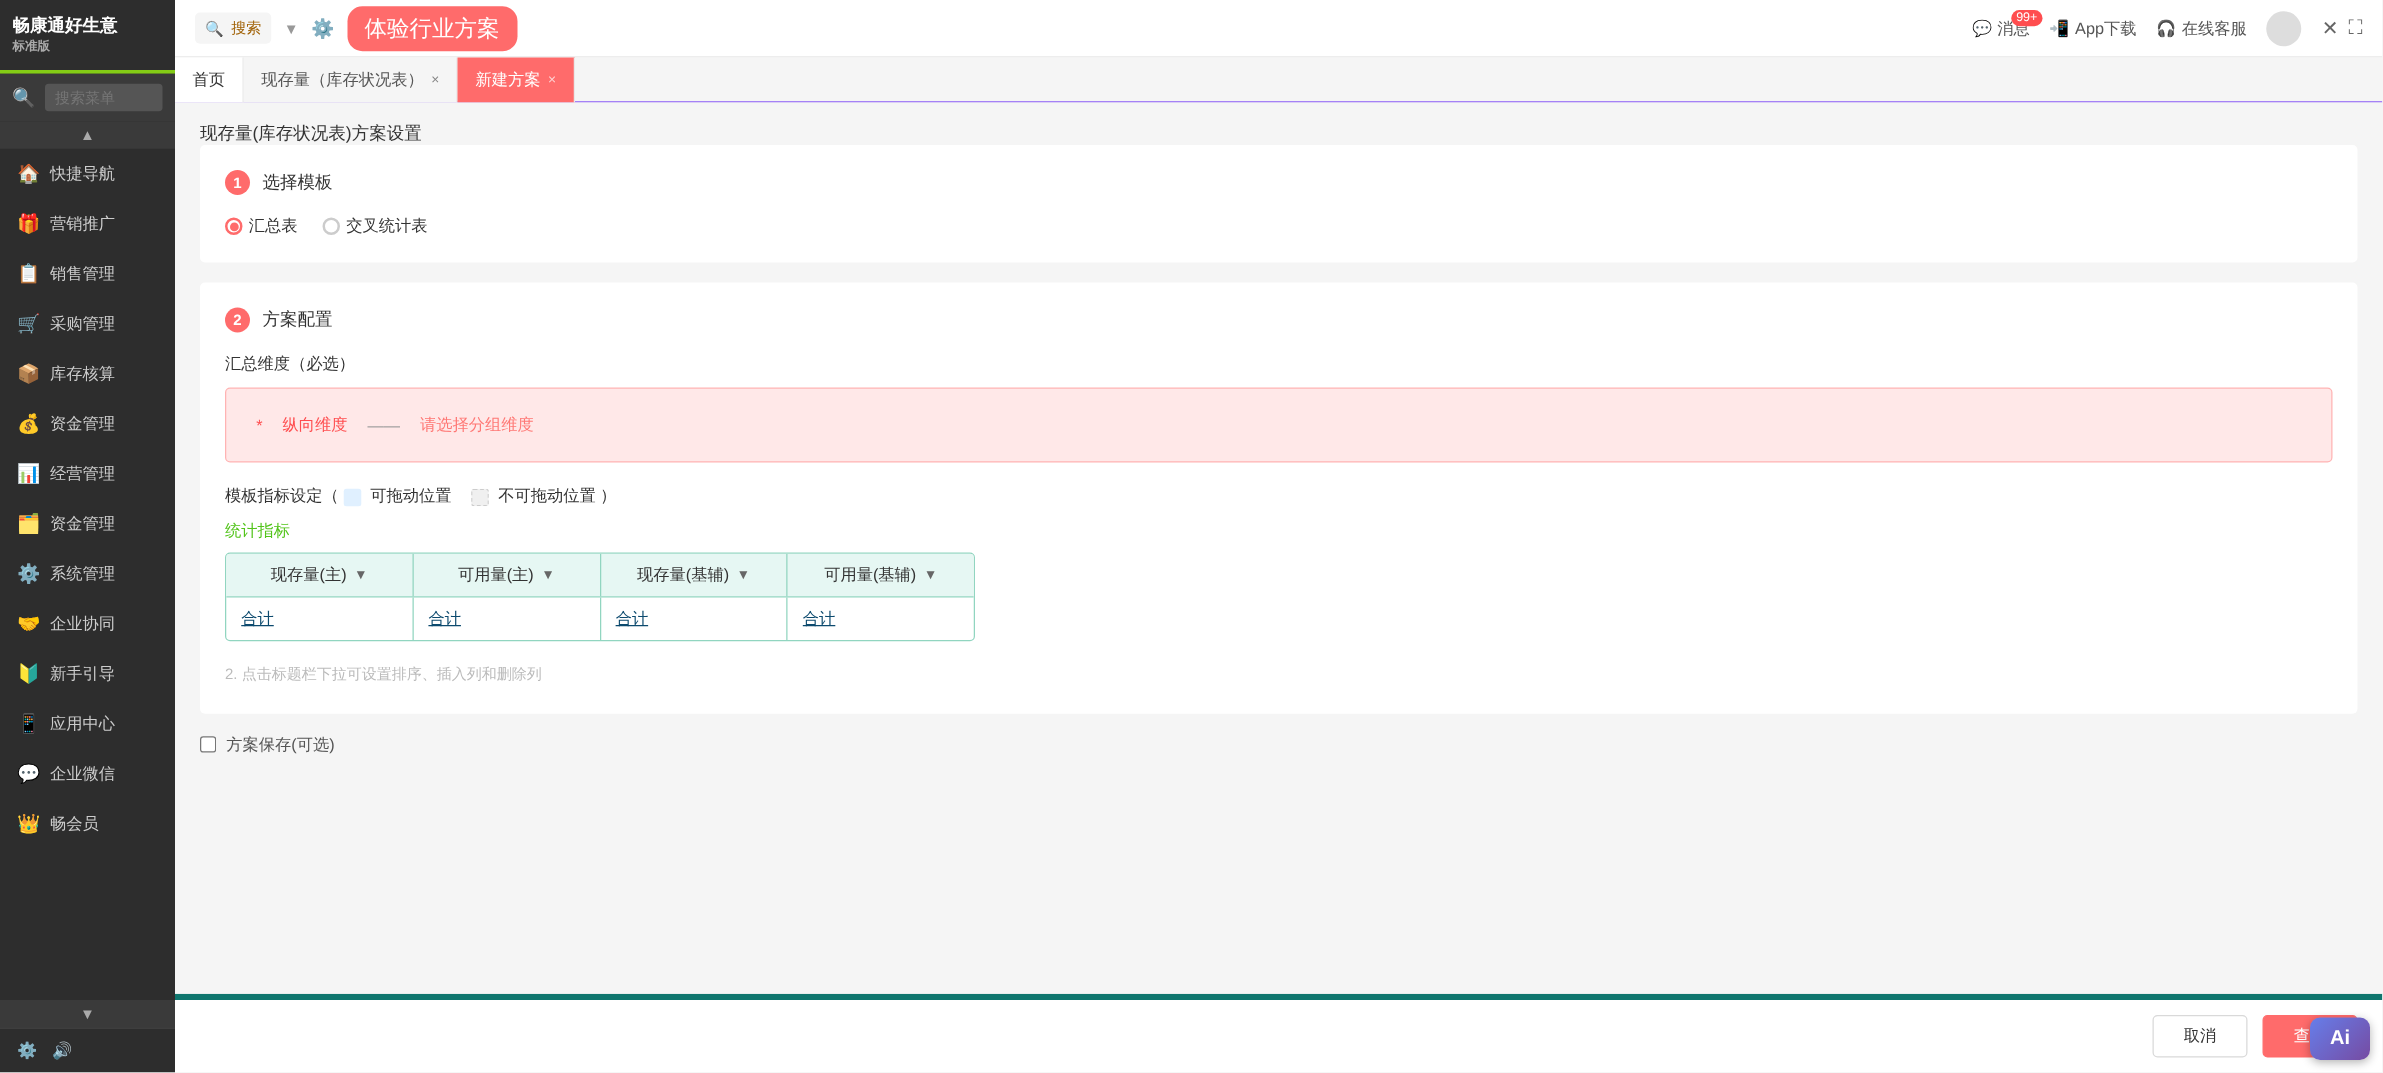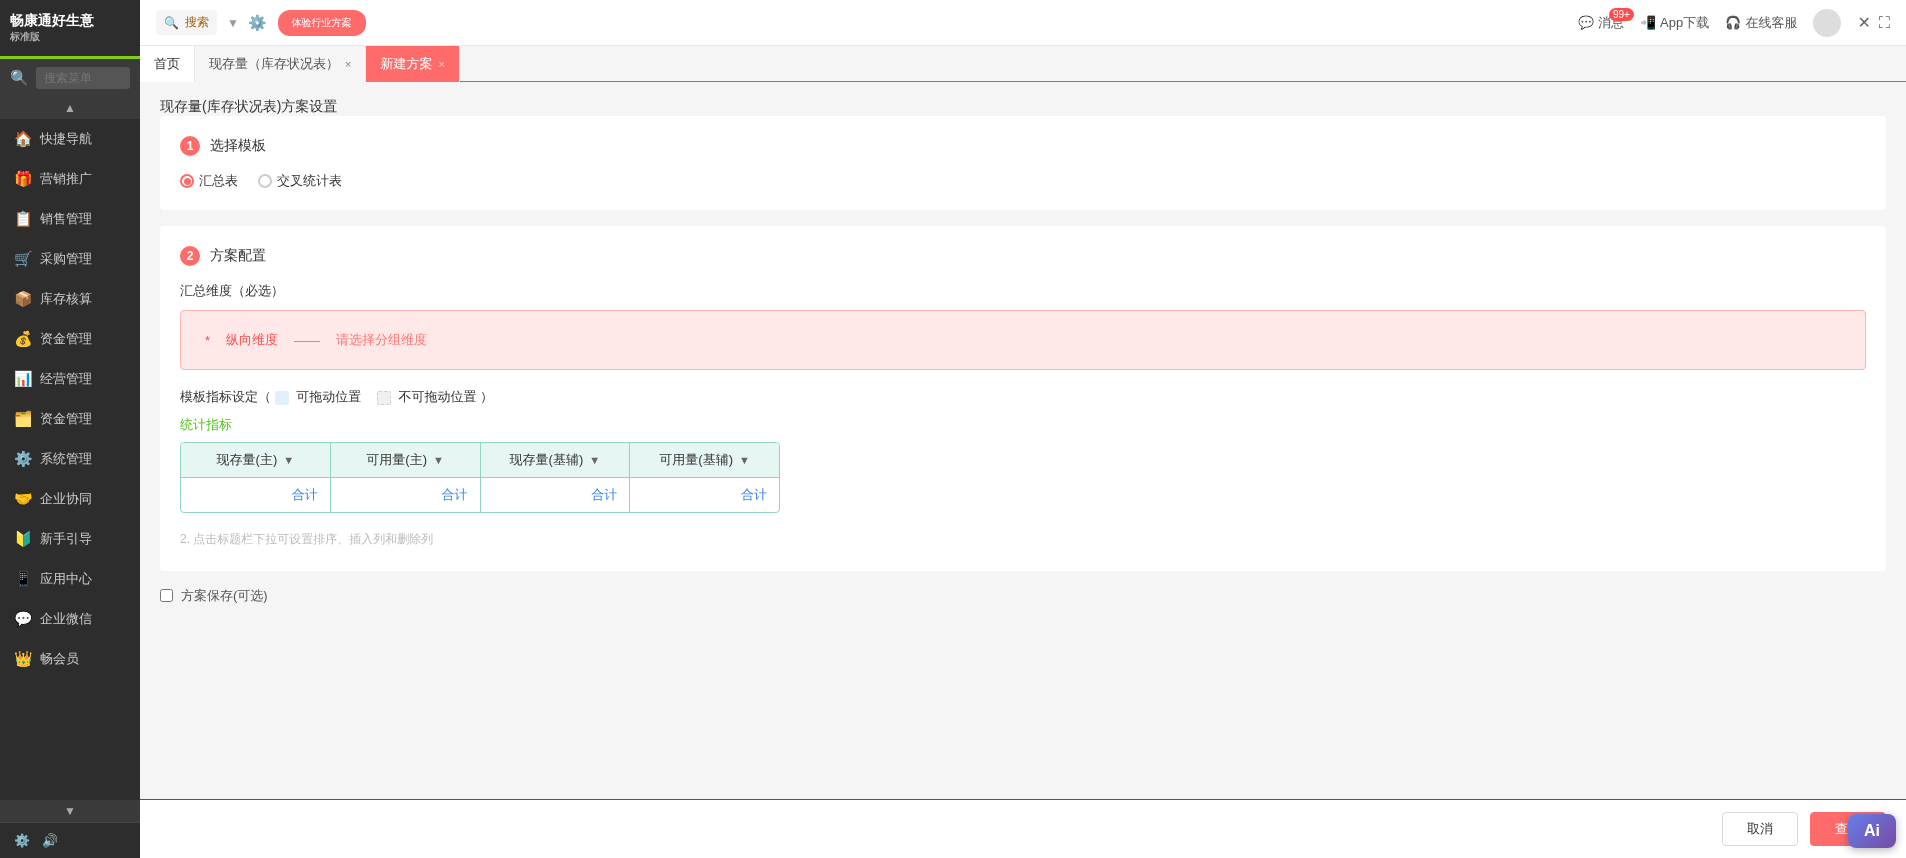--- a/index.html
+++ b/index.html
@@ -99,21 +99,21 @@
       font-size: 12px;
       color: #999;
     }
     .topbar-btn-industry {
       background: #ff6b6b;
       color: #fff;
       border: none;
       border-radius: 12px;
       padding: 6px 14px;
       cursor: pointer;
-      font-size: 10px;
+      font-size: 18px;
       text-align: center;
     }
     .topbar-right { display: flex; align-items: center; gap: 16px; color: #555; font-size: 13px; }
     .msg-badge {
       position: relative;
       display: inline-block;
       cursor: pointer;
     }
     .badge {
       background: #ff4d4f;
@@ -309,23 +309,24 @@
     }
     .stats-col:last-child { border-right: none; }
     .stats-table-row {
       display: flex;
       border-top: 1px solid #91d5c0;
     }
     .stats-cell {
       flex: 1;
       padding: 8px 12px;
       border-right: 1px solid #91d5c0;
-      text-align: right;
-      font-size: 13px;
-      color: #3b82f6;
+      text-align: left;
+      font-size: 13px;
+      color: #0c4a6e;
+      text-decoration: underline;
     }
     .stats-cell:last-child { border-right: none; }
     .dropdown-icon { font-size: 11px; color: #666; cursor: pointer; }
 
     
     .tips-section {
       margin-top: 16px;
       color: #bbb;
       font-size: 12px;
       line-height: 1.8;
@@ -337,21 +338,21 @@
       align-items: center;
       gap: 8px;
       font-size: 13px;
       color: #555;
       margin-top: 8px;
     }
 
     
     .bottom-bar {
       background: #fff;
-      border-top: 1px solid #0f766e;
+      border-top: 5px solid #0f766e;
       padding: 12px 20px;
       display: flex;
       justify-content: flex-end;
       gap: 12px;
       flex-shrink: 0;
     }
     .btn-cancel {
       background: #fff;
       border: 1px solid #d9d9d9;
       border-radius: 4px;

